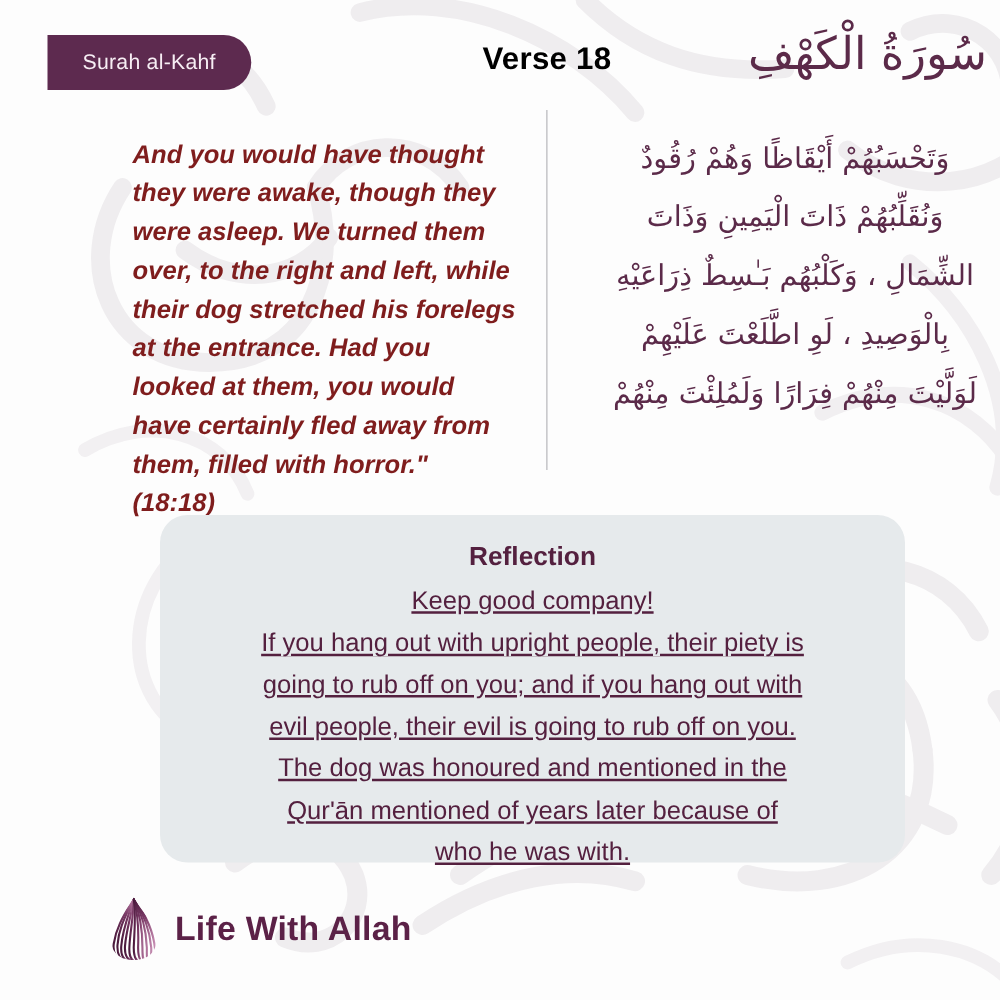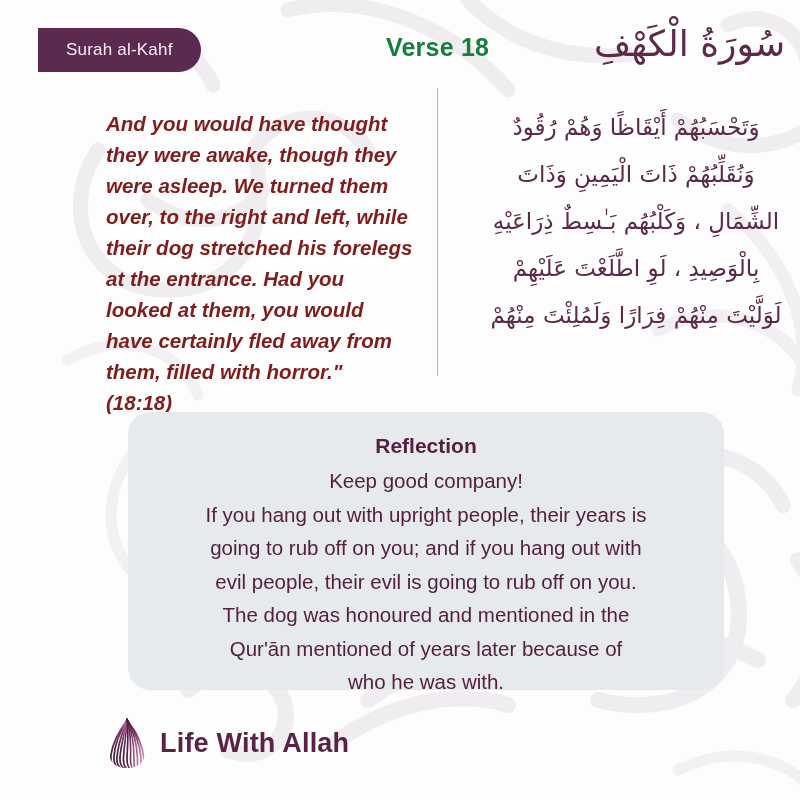--- a/index.html
+++ b/index.html
@@ -52,36 +52,36 @@
     align-items: center;
     z-index: 3;
   }
 
   #verse-label {
     position: absolute;
     left: 348px;
     top: 33px;
     font-size: 25px;
     font-weight: bold;
-    color: #15803d;
+    color: #000000;
     letter-spacing: .2px;
     z-index: 3;
   }
 
   #surah-arabic-title {
     position: absolute;
     right: 44px;
     top: 14px;
     width: 200px;
     height: 64px;
     z-index: 3;
   }
   #surah-arabic-title .ar-cal {
     display: block;
-    text-align: left;
+    text-align: center;
     font-family: "DejaVu Sans", sans-serif;
     font-size: 36px;
     line-height: 60px;
     color: #5b2a49;
     direction: rtl;
     white-space: nowrap;
   }
 
   
   #divider {
@@ -143,26 +143,26 @@
     font-weight: bold;
     color: #54203f;
     line-height: 32px;
     margin-bottom: 2px;
   }
   #reflection-body {
     font-size: 20.5px;
     line-height: 33.5px;
     color: #54203f;
   }
-  #reflection-body .r-line { display: block; white-space: nowrap; }
+  #reflection-body .r-line { display: block; white-space: nowrap; text-decoration: underline; }
 
   
   #footer-brand {
     position: absolute;
-    left: 68px;
+    left: 48px;
     top: 716px;
     height: 54px;
     display: flex;
     align-items: center;
     z-index: 3;
     justify-content: space-between;
   }
   #brand-mark { width: 42px; height: 52px; margin-right: 12px; }
   #brand-name {
     font-size: 27px;
@@ -234,21 +234,21 @@
     <span class="ar-line">وَنُقَلِّبُهُمْ ذَاتَ الْيَمِينِ وَذَاتَ</span>
     <span class="ar-line">الشِّمَالِ ، وَكَلْبُهُم بَـٰسِطٌ ذِرَاعَيْهِ</span>
     <span class="ar-line">بِالْوَصِيدِ ، لَوِ اطَّلَعْتَ عَلَيْهِمْ</span>
     <span class="ar-line">لَوَلَّيْتَ مِنْهُمْ فِرَارًا وَلَمُلِئْتَ مِنْهُمْ</span>
   </div>
 
   <div id="reflection-panel">
     <div id="reflection-title">Reflection</div>
     <div id="reflection-body">
       <span class="r-line">Keep good company!</span>
-      <span class="r-line">If you hang out with upright people, their years is</span>
+      <span class="r-line">If you hang out with upright people, their piety is</span>
       <span class="r-line">going to rub off on you; and if you hang out with</span>
       <span class="r-line">evil people, their evil is going to rub off on you.</span>
       <span class="r-line">The dog was honoured and mentioned in the</span>
       <span class="r-line">Qur'ān mentioned of years later because of</span>
       <span class="r-line">who he was with.</span>
     </div>
   </div>
 
   <div id="footer-brand">
     <span id="brand-mark">

